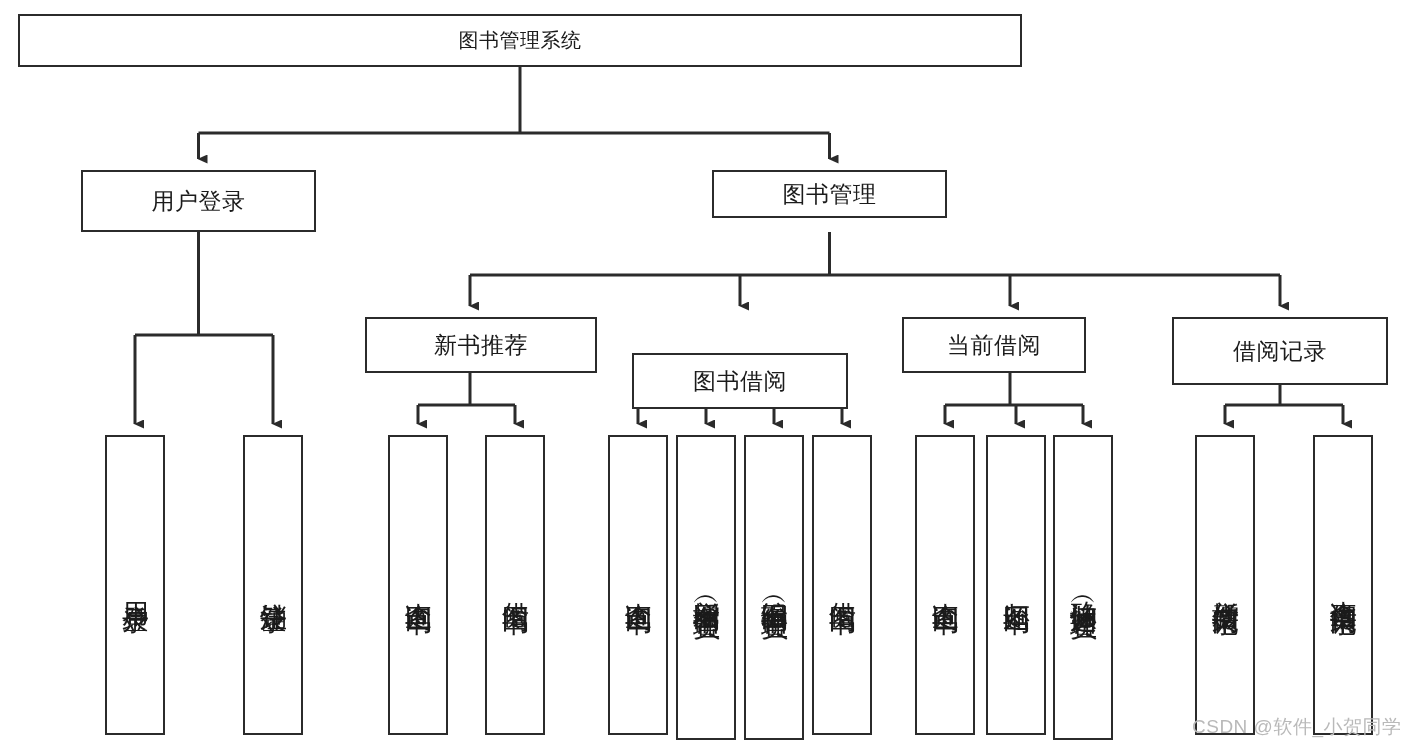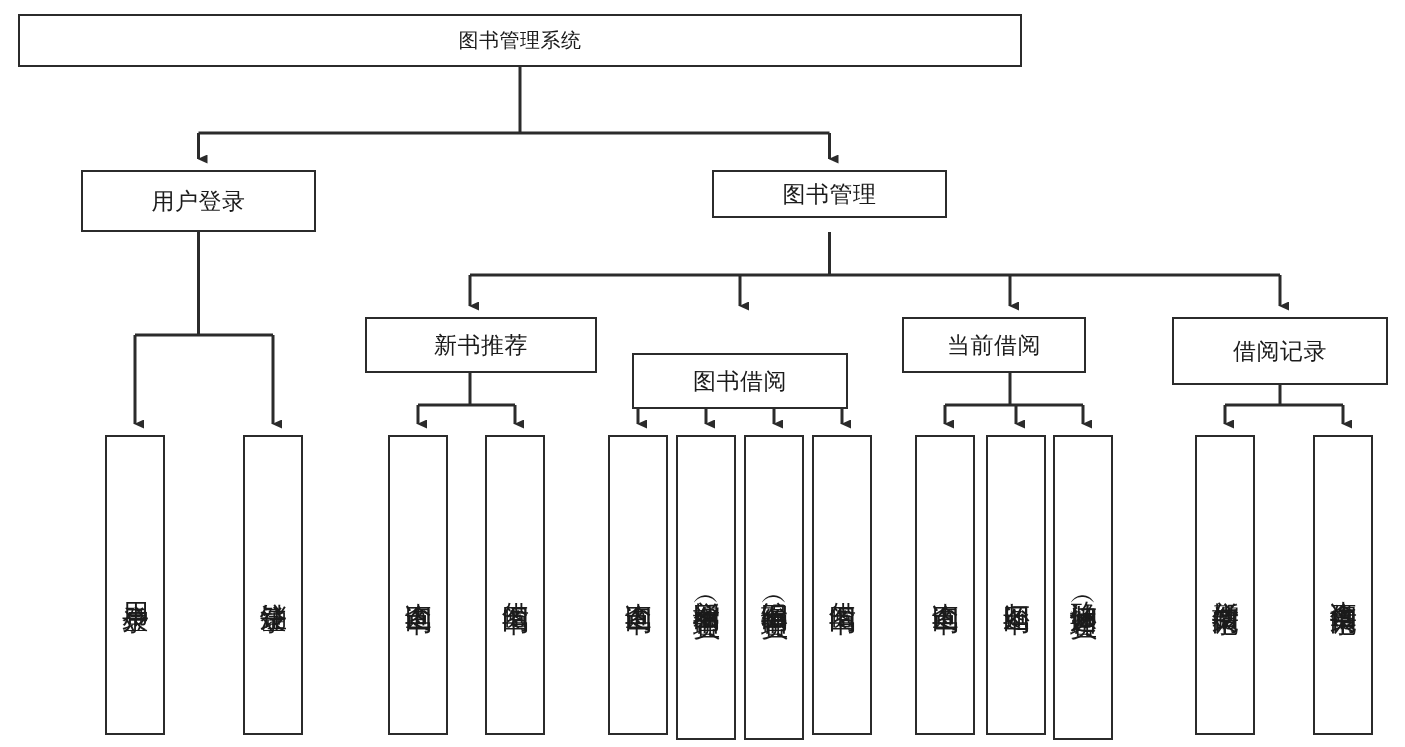--- a/index.html
+++ b/index.html
@@ -171,13 +171,14 @@
         <span class="label">确认归还（管理员）</span>
       </div>
       <div class="node vertical" style="left: 1195px; top: 435px; width: 60px; height: 300px;">
         <span class="label">新增借阅记录</span>
       </div>
       <div class="node vertical" style="left: 1313px; top: 435px; width: 60px; height: 300px;">
         <span class="label">查询借阅记录</span>
       </div>
     </div>
 
+  <div class="watermark" style="left: 1192px; top: 714px;">CSDN @软件_小贺同学</div>
 </div>
 
 </body></html>

